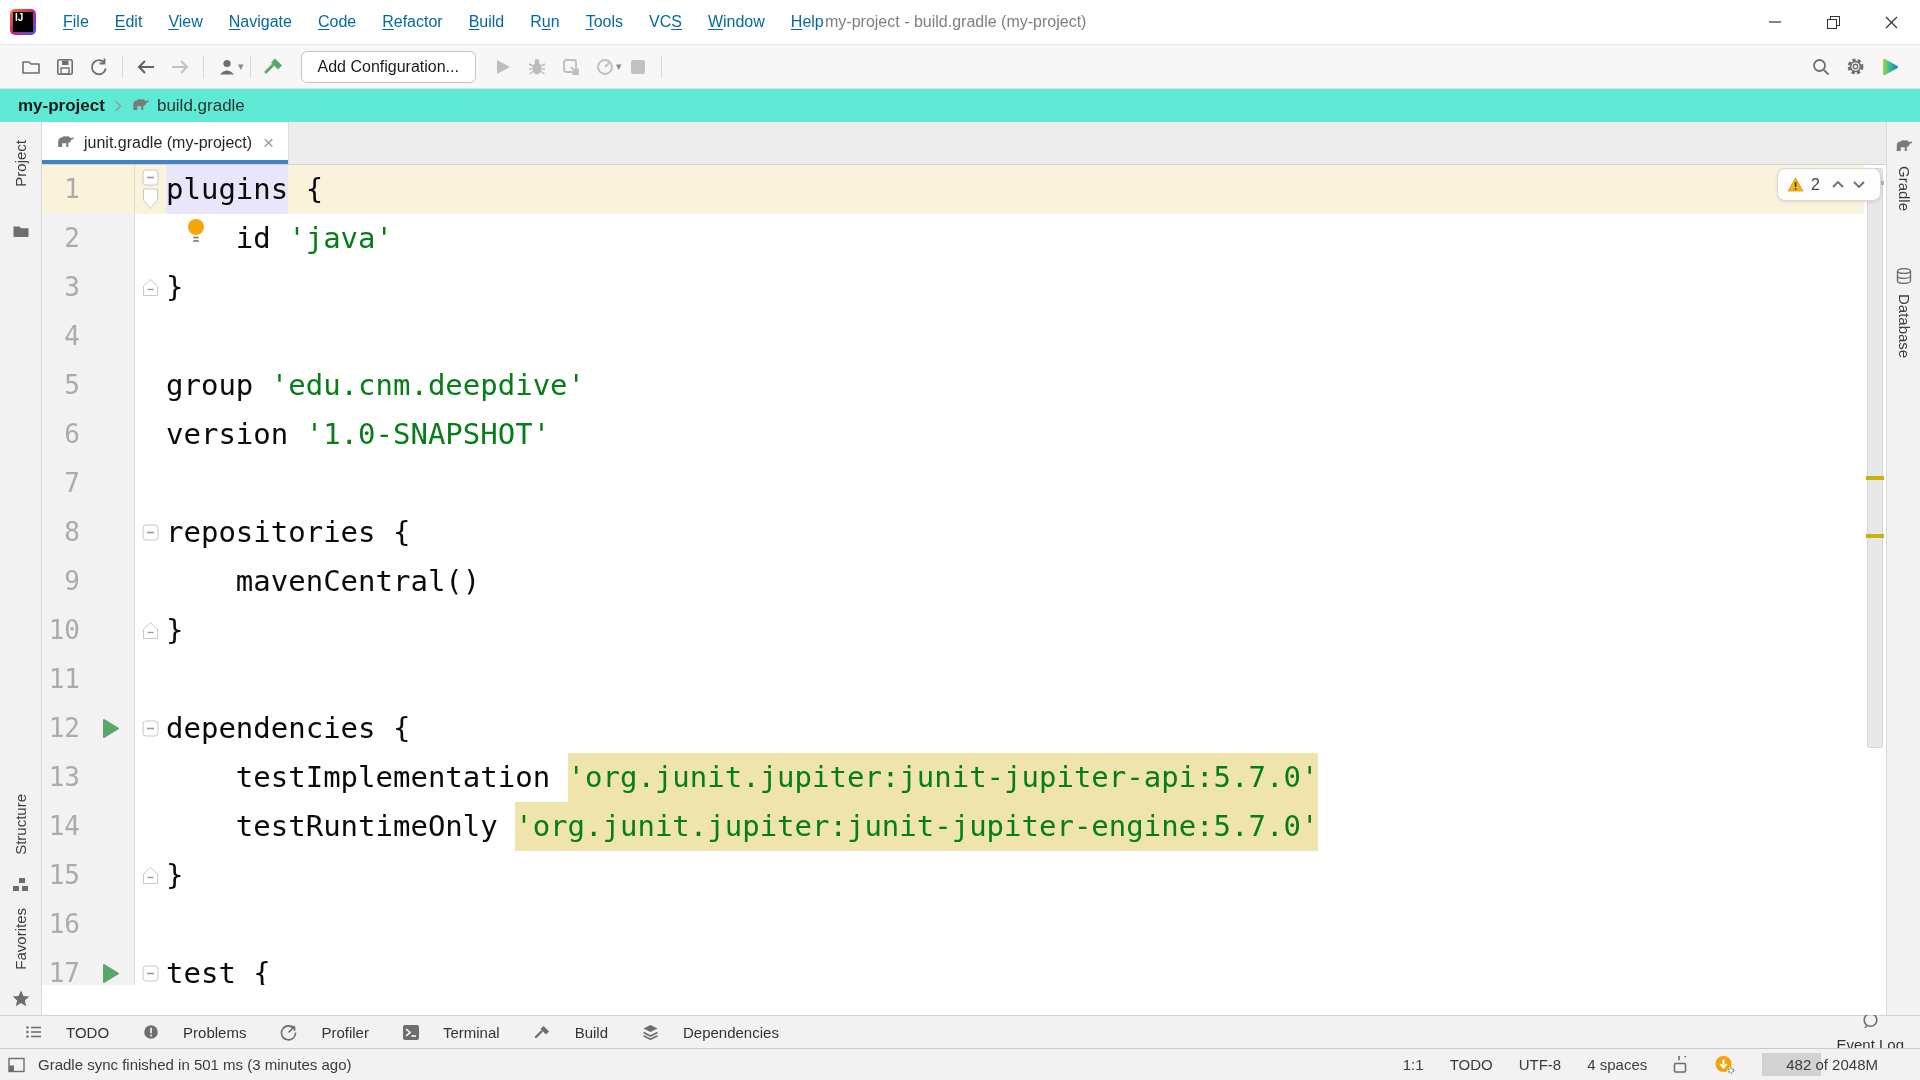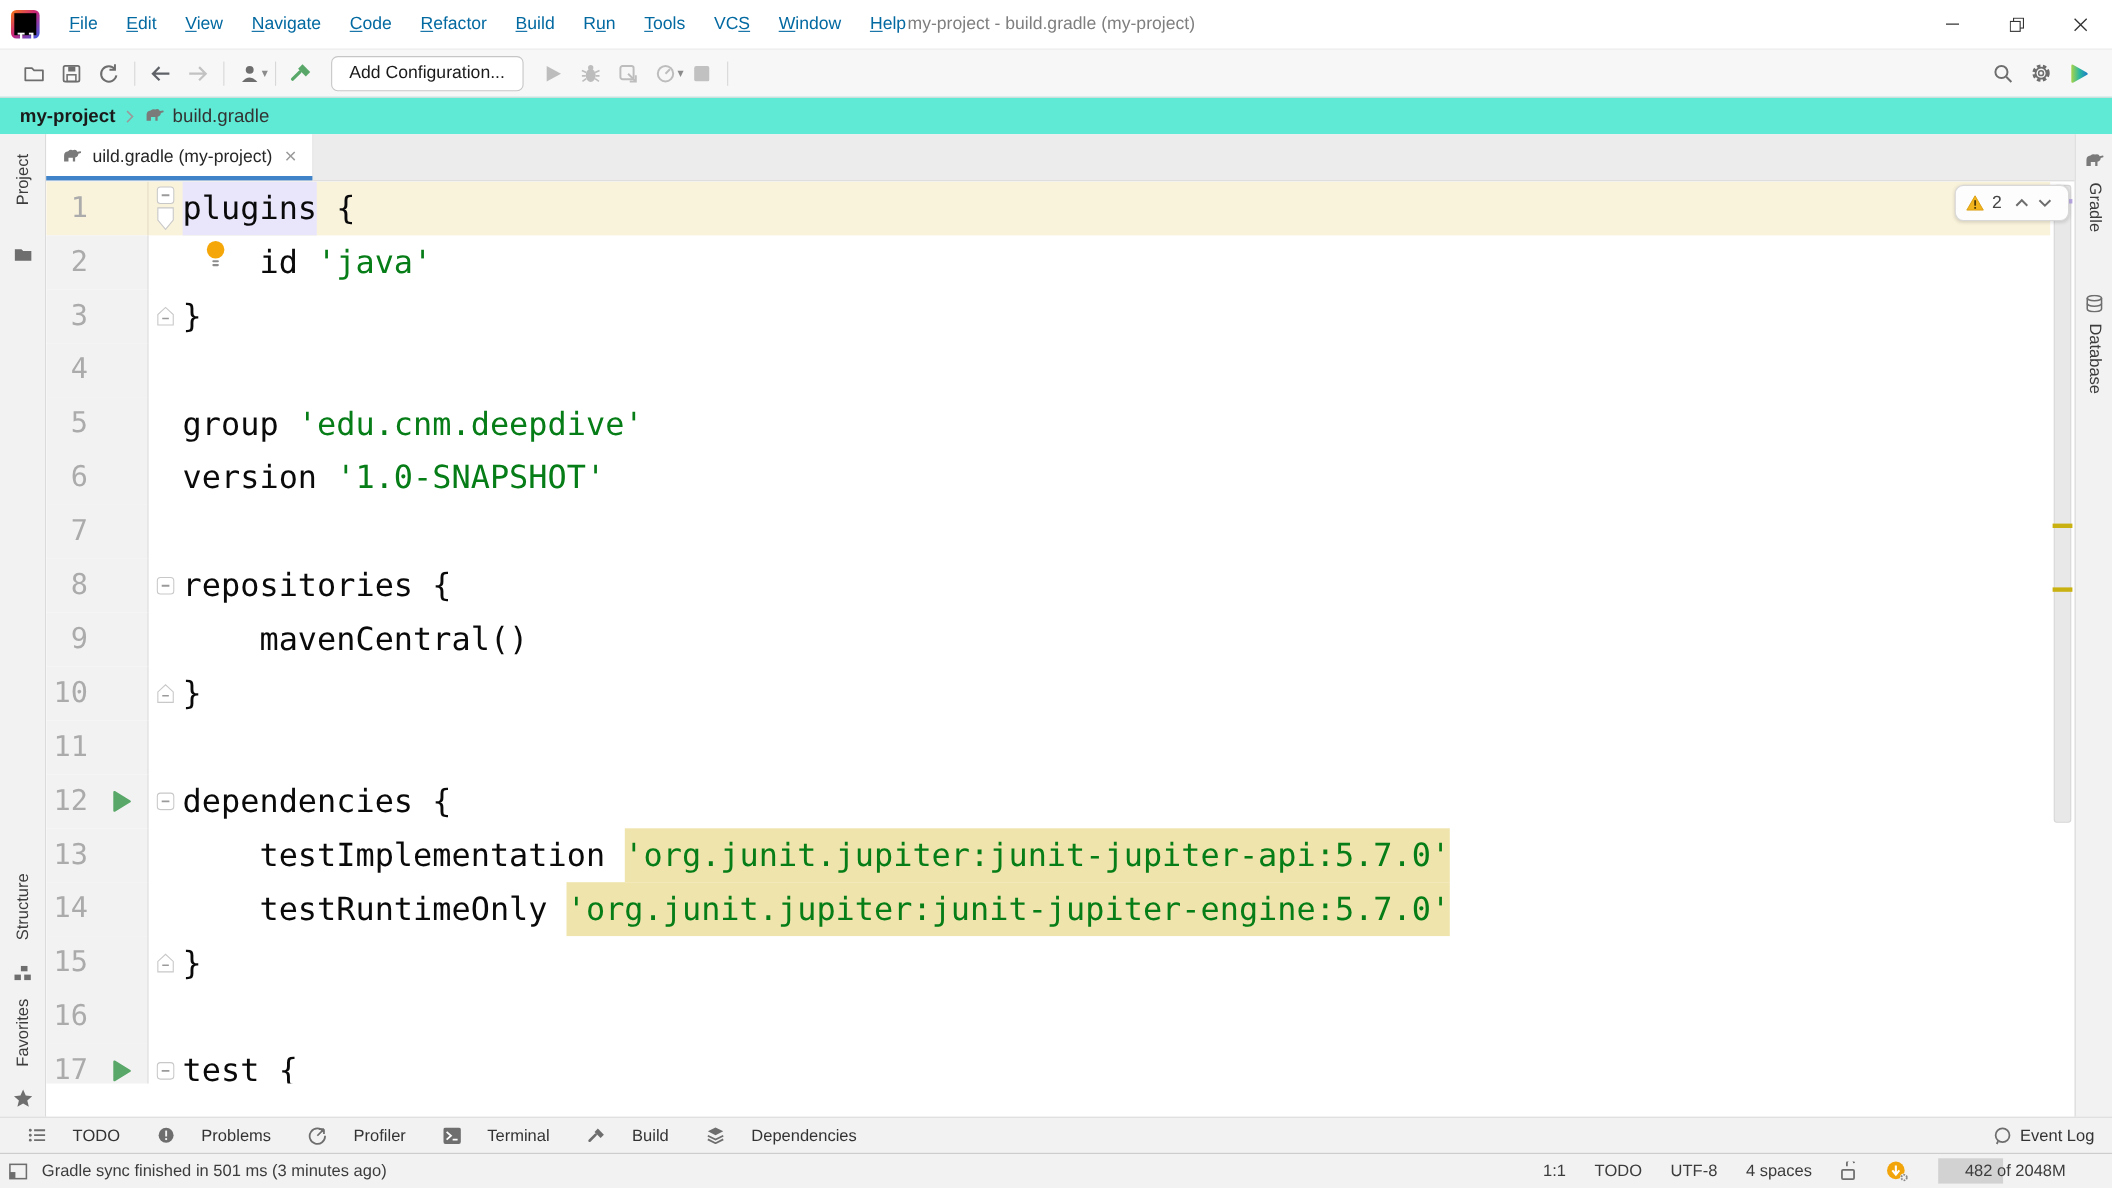--- a/index.html
+++ b/index.html
@@ -4,21 +4,21 @@
 <style>
   * { margin:0; padding:0; box-sizing:border-box; }
   html,body { width:1920px; height:1080px; overflow:hidden; }
   body { font-family:"Liberation Sans","DejaVu Sans",sans-serif; background:#fff; color:#1a1a1a; }
   .app { width:1920px; height:1080px; display:flex; flex-direction:column; }
 
   
   .titlebar { height:44px; background:#fff; display:flex; align-items:center; padding-left:10px; position:relative; flex:none; }
   .ij-logo { width:26px; height:26px; border-radius:5px; background:linear-gradient(135deg,#F97A12 0%,#C9257D 48%,#365EEA 100%); position:relative; margin-right:14px; flex:none; }
   .ij-logo .inner { position:absolute; inset:3px; background:#000; display:flex; align-items:flex-start; justify-content:flex-start; }
-  .ij-logo .inner span { color:#fff; font-size:14px; font-weight:bold; line-height:10px; padding:19px 0 0 2px;font-family:Liberation Mono, monospace; }
+  .ij-logo .inner span { color:#fff; font-size:10px; font-weight:bold; line-height:10px; padding:1px 0 0 2px; }
   .menus { display:flex; align-items:center; }
   .menu-item { font-size:16px; color:#0369a1; padding:0 13px; line-height:44px; cursor:default; }
   .mnemonic { text-decoration:underline; text-underline-offset:2px; }
   .win-title { position:absolute; left:825px; top:0; line-height:44px; font-size:16px; color:#7f7f7f; white-space:nowrap; }
   .win-controls { position:absolute; right:0; top:0; height:44px; display:flex; }
   .win-btn { width:58px; height:44px; display:flex; align-items:center; justify-content:center; }
 
   
   .toolbar { height:44px; background:#F7F7F7; border-top:1px solid #E8E8E8; display:flex; align-items:center; padding:0 14px; flex:none; }
   .tb-icon { width:34px; height:32px; display:flex; align-items:center; justify-content:center; flex:none; }
@@ -73,21 +73,21 @@
   .vscroll { position:absolute; top:0; right:0; bottom:0; width:22px; }
   .vthumb { position:absolute; left:3px; right:3px; top:3px; height:580px; background:#E8E8E8; border:1px solid #D6D6D6; border-radius:3px; }
   .mark { position:absolute; left:2px; right:2px; }
   .mark.purple { top:16px; height:4px; background:var(--mpurple,#B9A8E2); }
   .mark.y1 { top:311px; height:4px; background:var(--myellow,#C9B112); }
   .mark.y2 { top:369px; height:4px; background:var(--myellow,#C9B112); }
 
   
   .bottombar { height:33px; background:#F2F2F2; border-top:1px solid #D4D4D4; display:flex; align-items:center; padding:0 16px 0 26px; gap:34px; flex:none; }
   .bb-item { display:flex; align-items:center; gap:24px; font-size:15px; color:#333; }
-  .bb-right { margin-left:auto; display:flex; align-items:center; gap:7px; font-size:15px; color:#333; }
+  .bb-right { margin-left:auto; display:flex; align-items:center; gap:7px; font-size:15px; color:#333;flex-direction:column; }
 
   
   .statusbar { height:32px; background:#F2F2F2; border-top:1px solid #C9C9C9; display:flex; align-items:center; padding:0 18px 0 8px; font-size:15px; color:#3C3C3C; flex:none; }
   .sb-msg { margin-left:12px; }
   .sb-right { margin-left:auto; display:flex; align-items:center; gap:26px; }
   .memory { position:relative; padding:3px 24px; }
   .memory .fill { position:absolute; left:0; top:0; bottom:0; width:42%; background:#D2D2D2; }
   .memory span { position:relative; z-index:1; }
 </style>
 </head>
@@ -279,21 +279,21 @@
           </svg>
       </div>
     </div>
 
     <div class="center">
       <div class="tabstrip">
         <div class="tab">
           <span class="elephant-slot"><svg width="19" height="14" viewBox="0 0 21 14">
                 <path d="M2.5 13.5 L2.5 7.5 Q2.5 3.4 6.6 3.1 Q8.6 1 11.2 2.1 Q14.8 0.8 15.8 3.7 L19 3.1 Q20.1 3.5 19.4 4.8 L16.9 5.6 Q16.5 8.8 13.6 9.3 L13.6 13.5 L11.3 13.5 L11.3 9.6 L6.9 9.6 L6.9 13.5 Z" fill="#7A7A7A"></path>
               </svg></span>
-          <span class="tab-label">uild.gradle (my-project)</span>
+          <span class="tab-label">junit.gradle (my-project)</span>
           <span class="tab-close">×</span>
         </div>
       </div>
 
       <div class="editor">
         <div class="code-viewport" id="code-rows">
             <div class="row caret-row">
               <div class="num">1</div>
               <div class="fold">
                 <svg width="17" height="17" style="top:4px">

